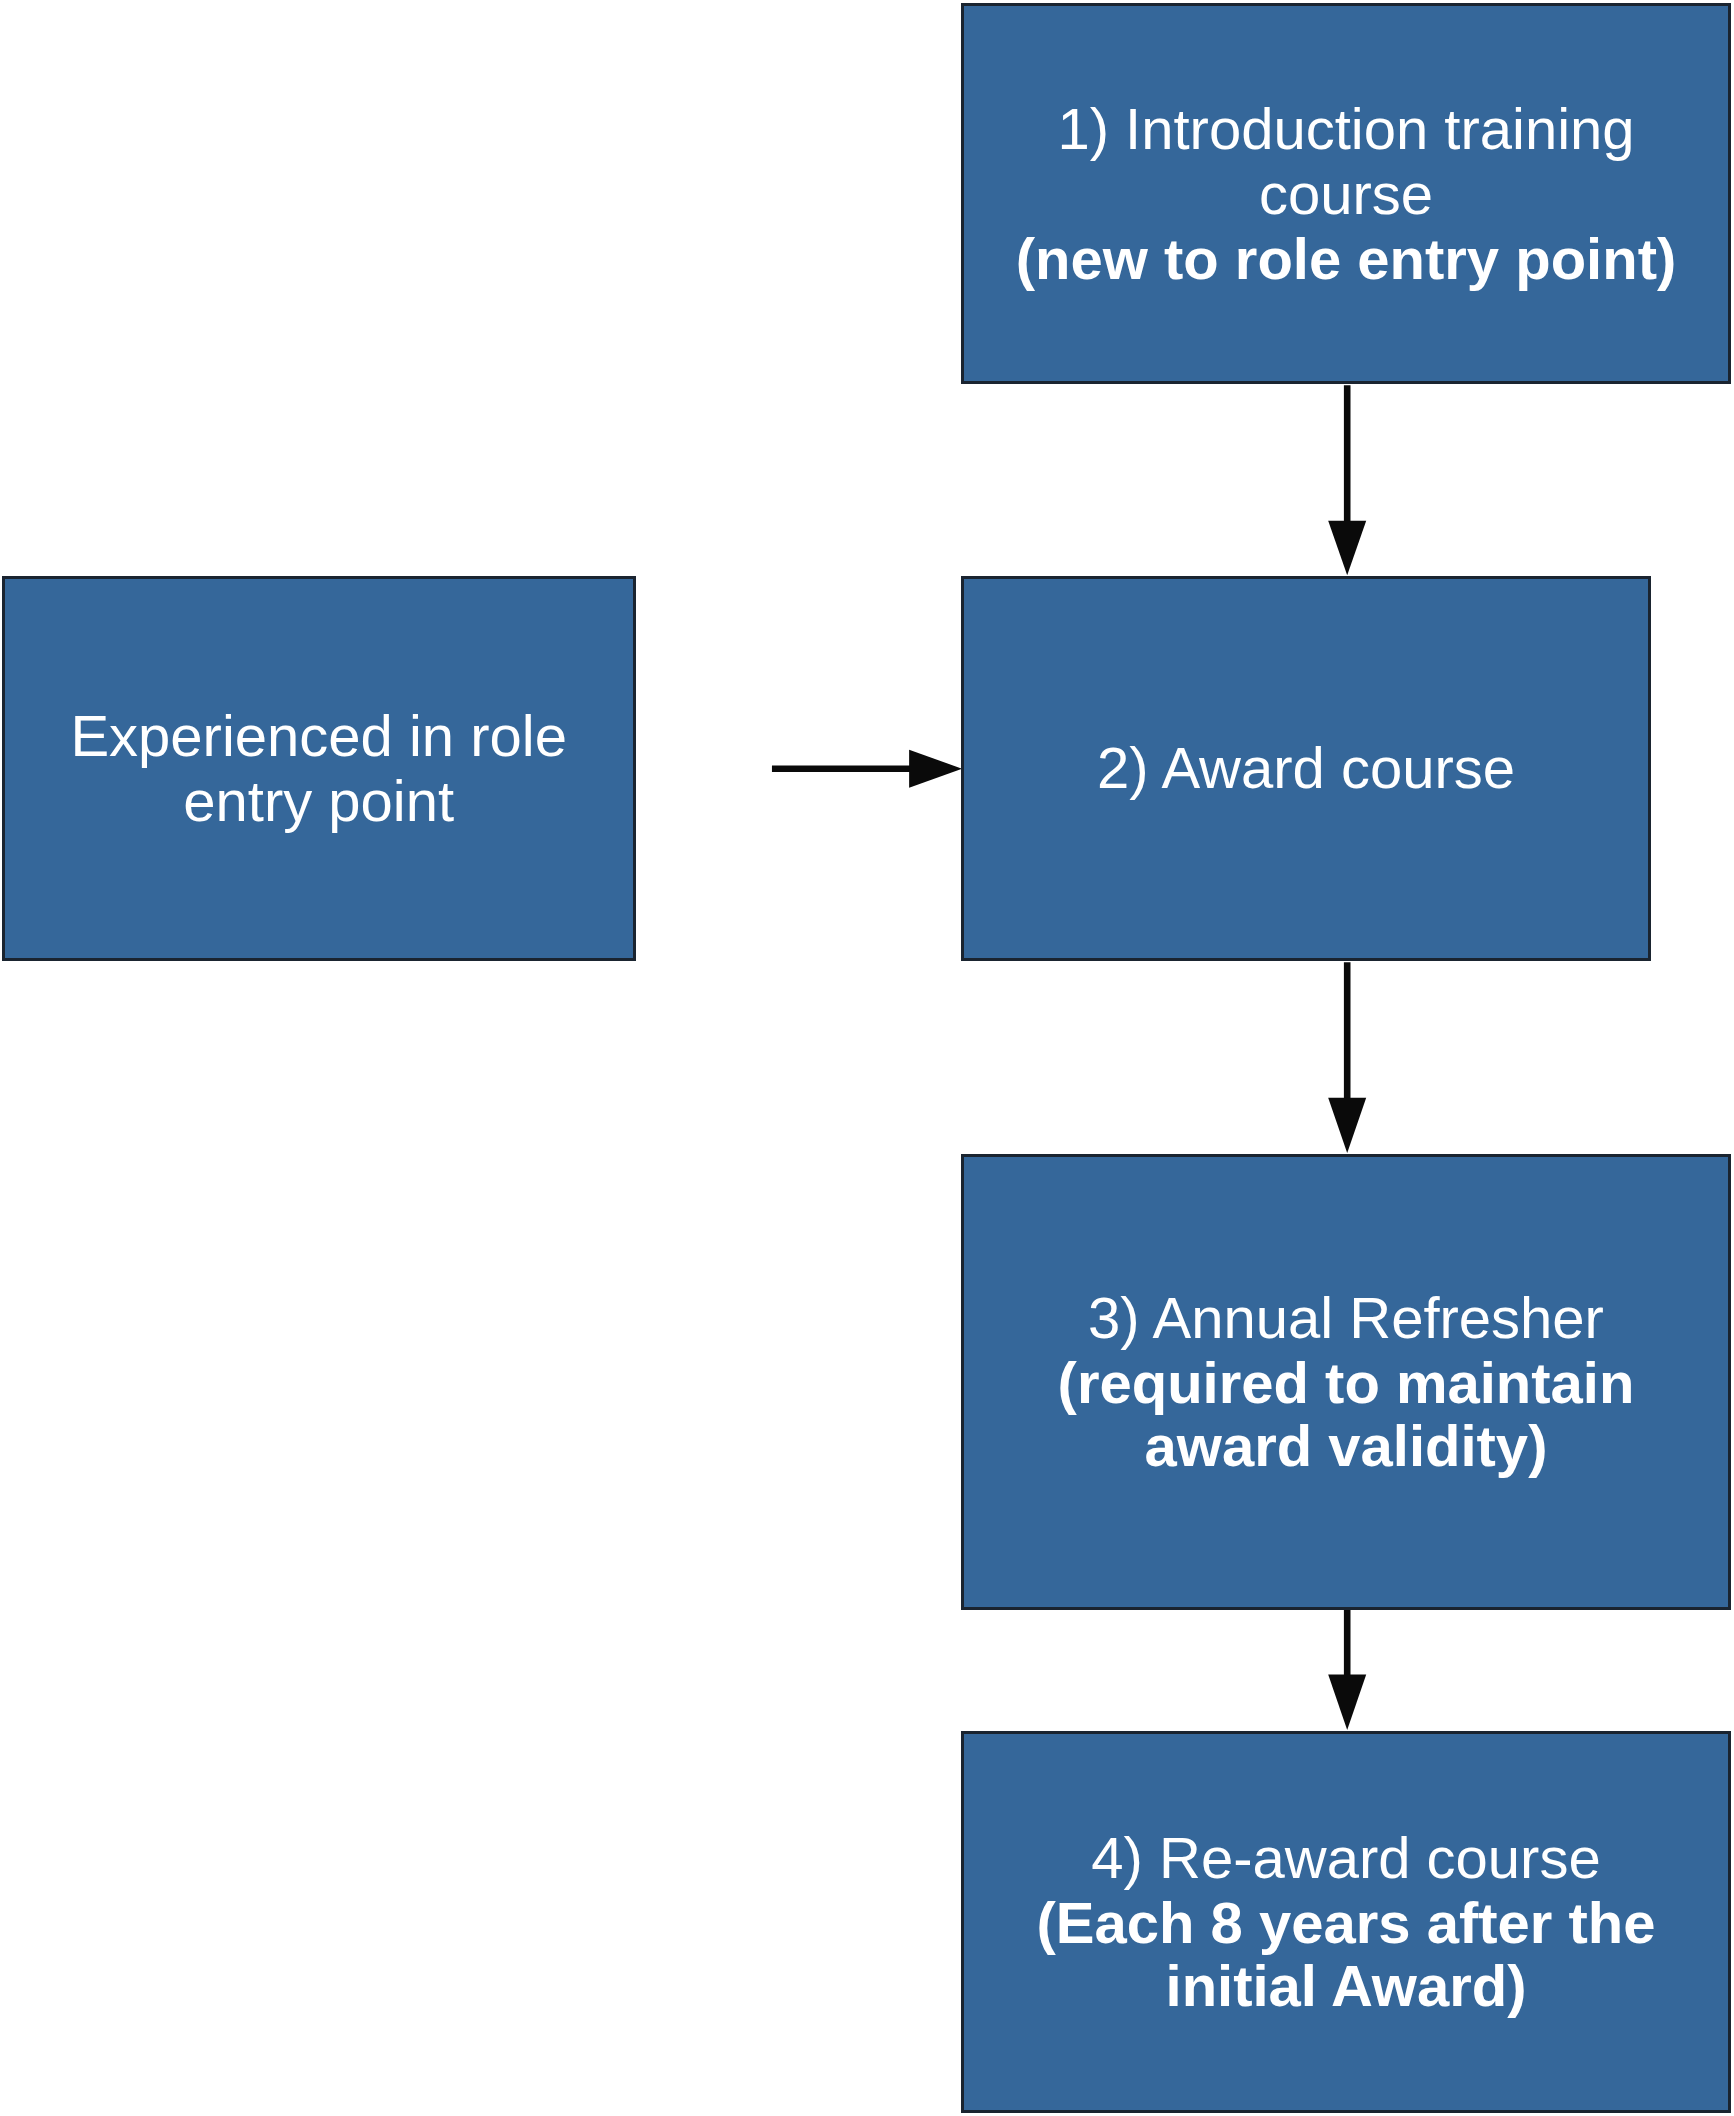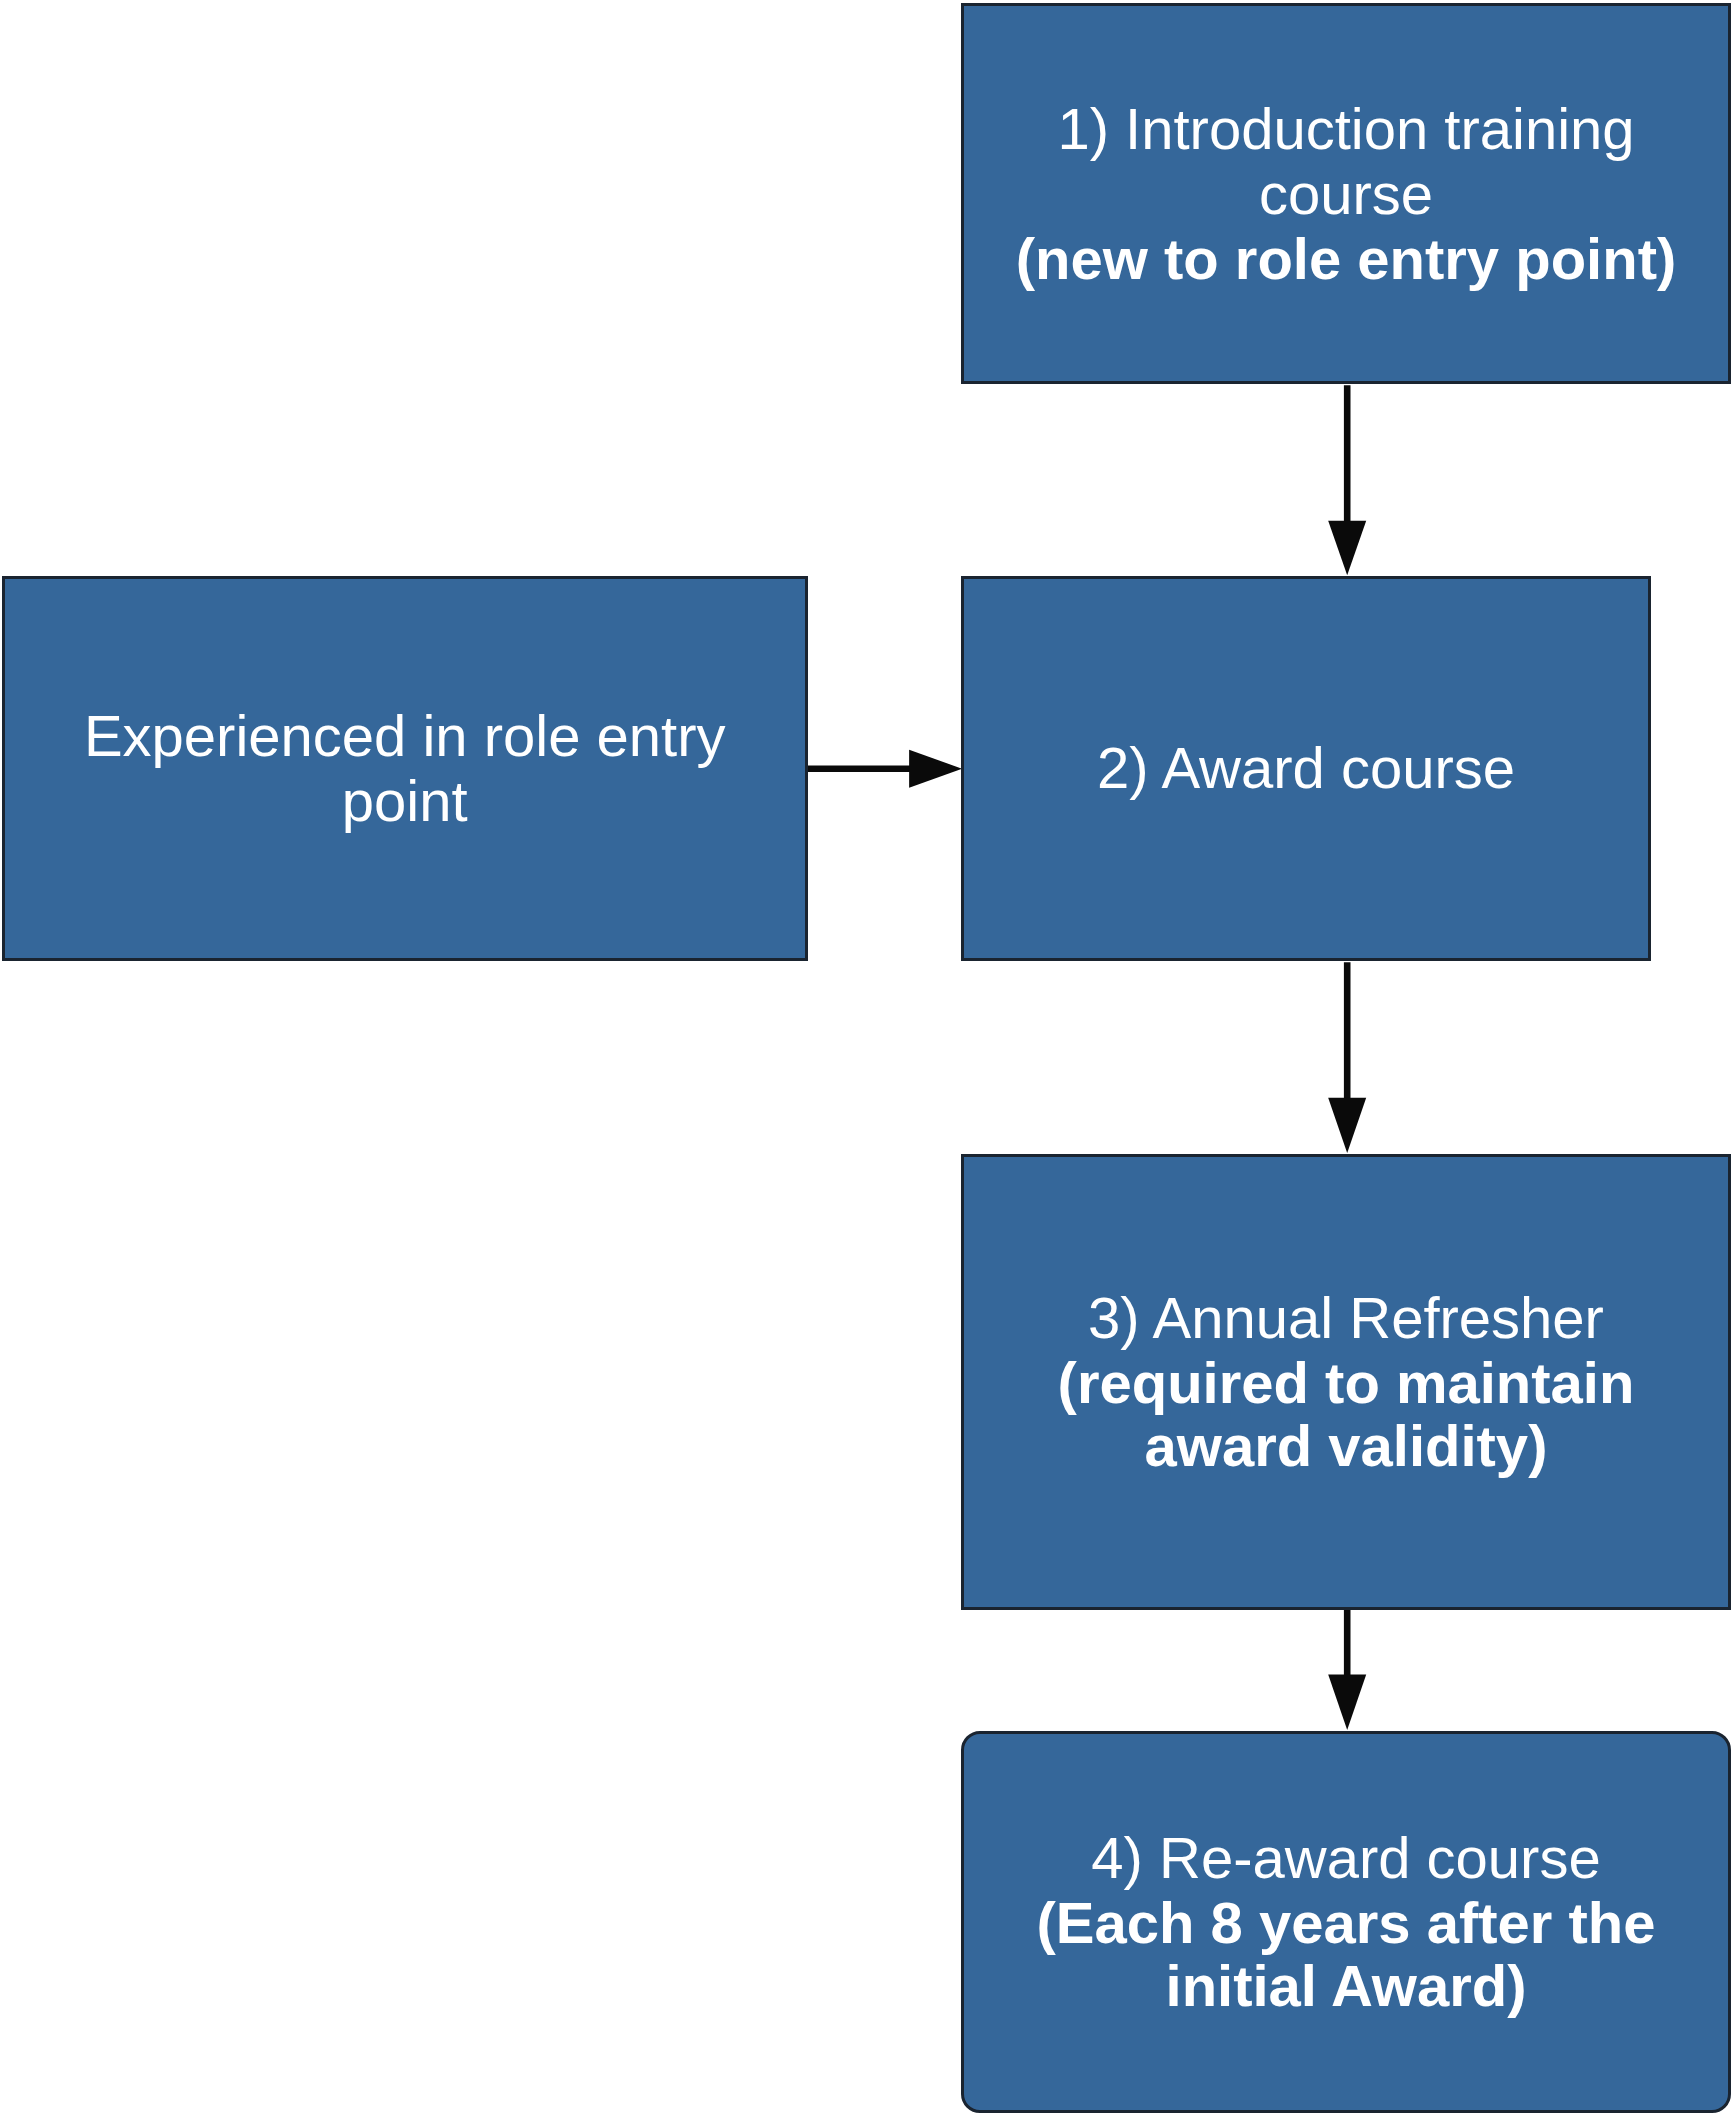--- a/index.html
+++ b/index.html
@@ -47,24 +47,24 @@
     line-height: 1.12;
     font-weight: 400;
   }
   .box .subtitle {
     font-size: 58px;
     line-height: 1.1;
     font-weight: 700;
   }
   
   .b-intro       { left: 961px; top: 3.3px;    width: 770px; height: 381px; }
-  .b-experienced { left: 1.7px;    top: 576px;  width: 806px; height: 385px; }
+  .b-experienced { left: 1.7px;    top: 576px;  width: 634px; height: 385px; }
   .b-award       { left: 961px; top: 576px;  width: 690px; height: 385px; }
   .b-refresher   { left: 961px; top: 1154px; width: 770px; height: 456px; }
-  .b-reaward     { left: 961px; top: 1731px; width: 770px; height: 382px; border-radius: 19px; }
+  .b-reaward     { left: 961px; top: 1731px; width: 770px; height: 382px; }
 </style>
 </head>
 <body>
 
 <div class="canvas">
 
   <svg class="arrows" viewBox="0 0 2098 2560" xmlns="http://www.w3.org/2000/svg" aria-hidden="true">
     <g>
       <line class="arrow-line" x1="1630" y1="466" x2="1630" y2="634"></line>
       <polygon class="arrow-head" points="1607,630 1653,630 1630,696"></polygon>

